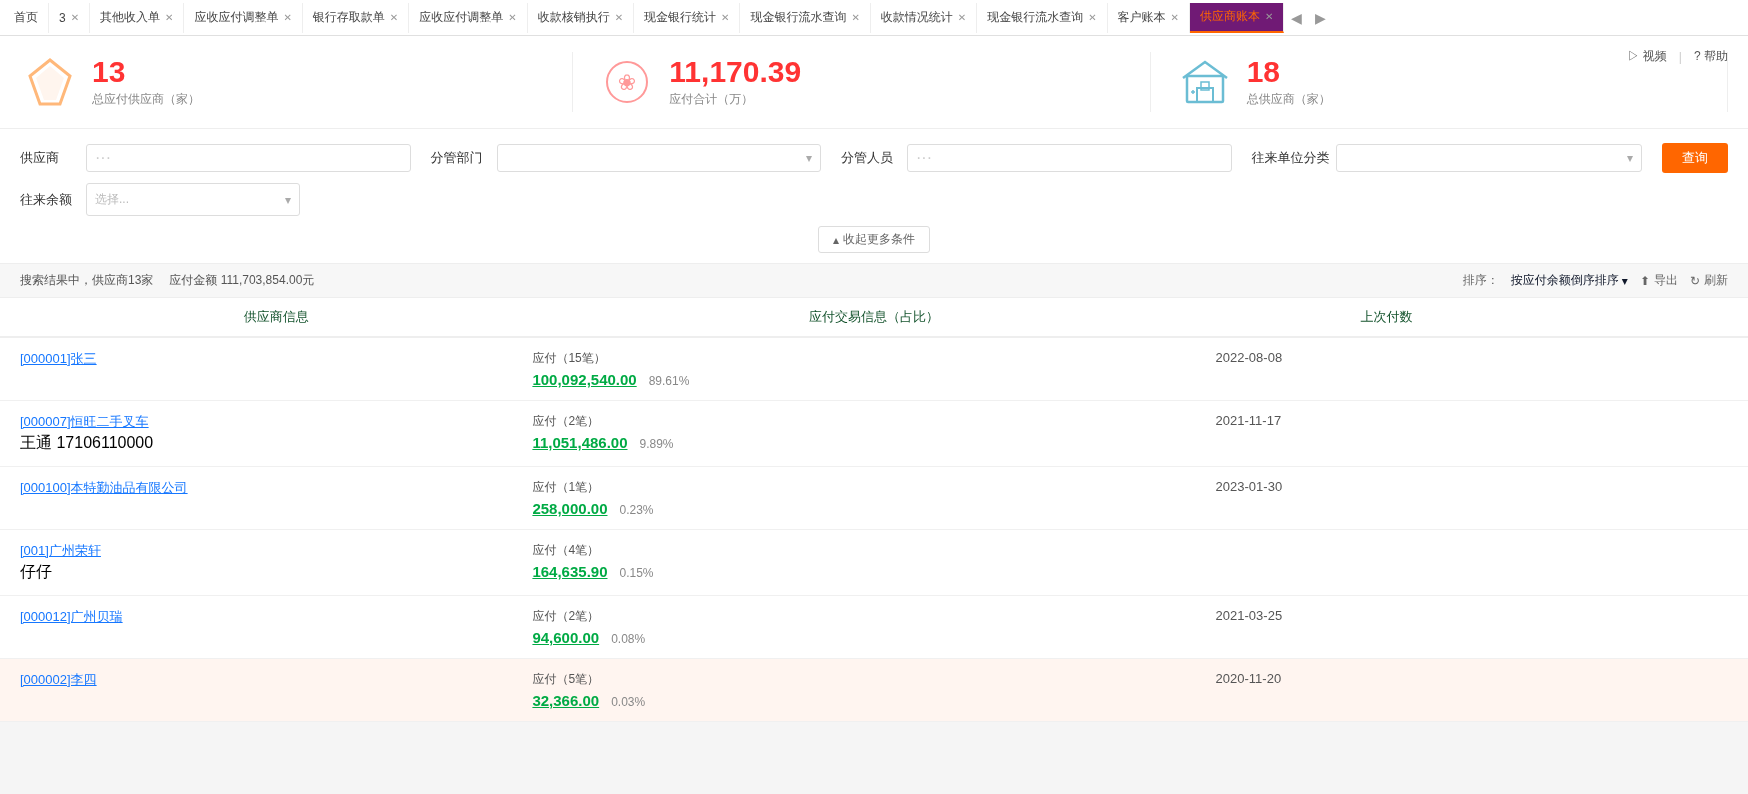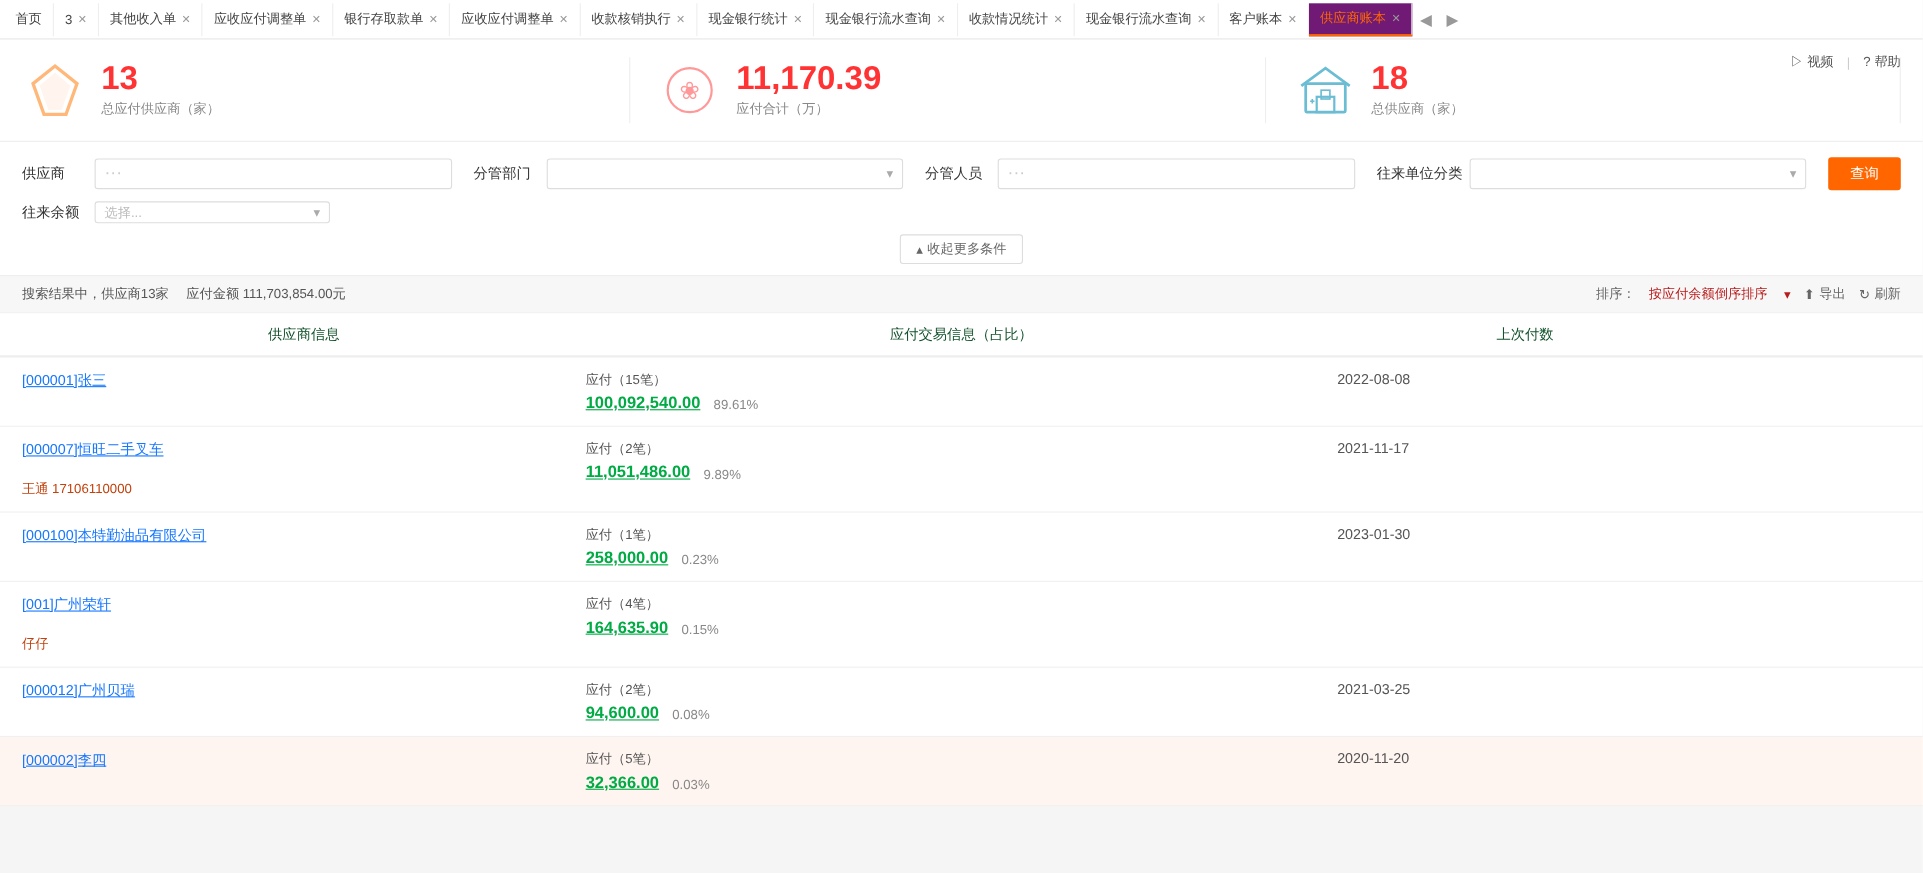--- a/index.html
+++ b/index.html
@@ -175,26 +175,26 @@
       padding: 8px 20px;
       background: #f7f7f7;
       border-bottom: 1px solid #eee;
       font-size: 12px;
       color: #555;
     }
     .result-bar-left { display: flex; gap: 16px; }
     .result-bar-right { display: flex; align-items: center; gap: 12px; }
     .sort-label { color: #666; }
     .sort-select {
-      color: #b91c1c;
-      font-size: 12px;
-      cursor: pointer;
-      display: flex;
-      align-items: center;
-      gap: 15px;
+      color: #0f172a;
+      font-size: 12px;
+      cursor: pointer;
+      display: flex;
+      align-items: center;
+      gap: 3px;
     }
     .action-btn {
       display: flex;
       align-items: center;
       gap: 4px;
       color: #666;
       font-size: 12px;
       cursor: pointer;
     }
 
@@ -225,23 +225,23 @@
       align-items: flex-start;
     }
     .table-row.highlighted { background: #fff5f0; }
     .supplier-link {
       color: #1677ff;
       text-decoration: underline;
       cursor: pointer;
       font-size: 13px;
     }
     .supplier-sub {
-      font-size: 12px;
-      color: #c2410c;
-      margin-top: 18px;
+      font-size: 16px;
+      color: #000000;
+      margin-top: 2px;
     }
     .tx-label { font-size: 12px; color: #555; margin-bottom: 4px; }
     .tx-amount {
       font-size: 15px;
       color: #00aa44;
       font-weight: bold;
       text-decoration: underline;
       cursor: pointer;
     }
     .tx-percent { font-size: 12px; color: #888; margin-left: 12px; }
@@ -394,21 +394,21 @@
       <div class="filter-select" style="flex:1; border:1px solid #ddd; border-radius:3px; height:28px; display:flex; align-items:center; justify-content:space-between; padding:0 8px; background:#fff;">
         <span></span>
         <span style="color:#aaa;">▾</span>
       </div>
     </div>
     <button class="search-btn">查询</button>
   </div>
   <div class="filter-row">
     <div class="filter-item" style="max-width:280px;justify-content:space-between;">
       <span class="filter-label">往来余额</span>
-      <div class="filter-select" style="flex:1; border:1px solid #ddd; border-radius:3px; height:20px; display:flex; align-items:center; justify-content:space-between; padding:0 8px; background:#fff;">
+      <div class="filter-select" style="flex:1; border:1px solid #ddd; border-radius:3px; height:33px; display:flex; align-items:center; justify-content:space-between; padding:0 8px; background:#fff;">
         <span style="color:#bbb;">选择...</span>
         <span style="color:#aaa;">▾</span>
       </div>
     </div>
   </div>
   <div style="display:flex; justify-content:center; margin-top:4px;">
     <div class="collapse-btn">
       <span>▴</span>
       <span>收起更多条件</span>
     </div>

